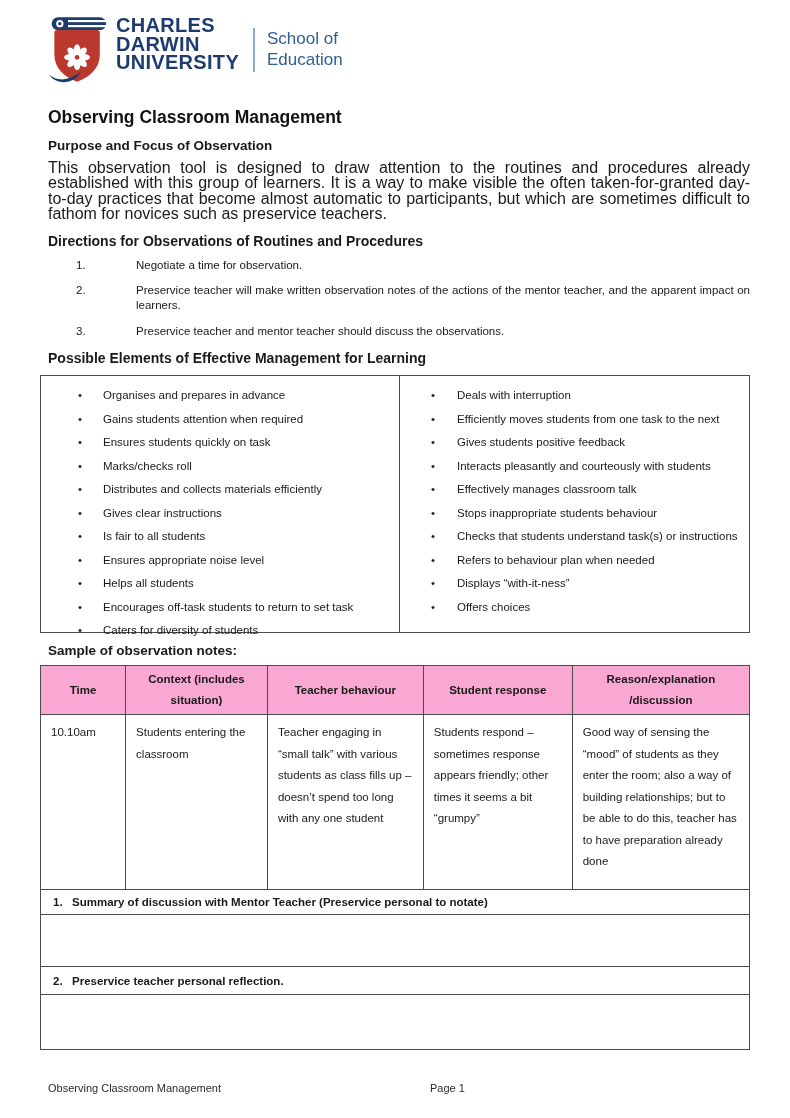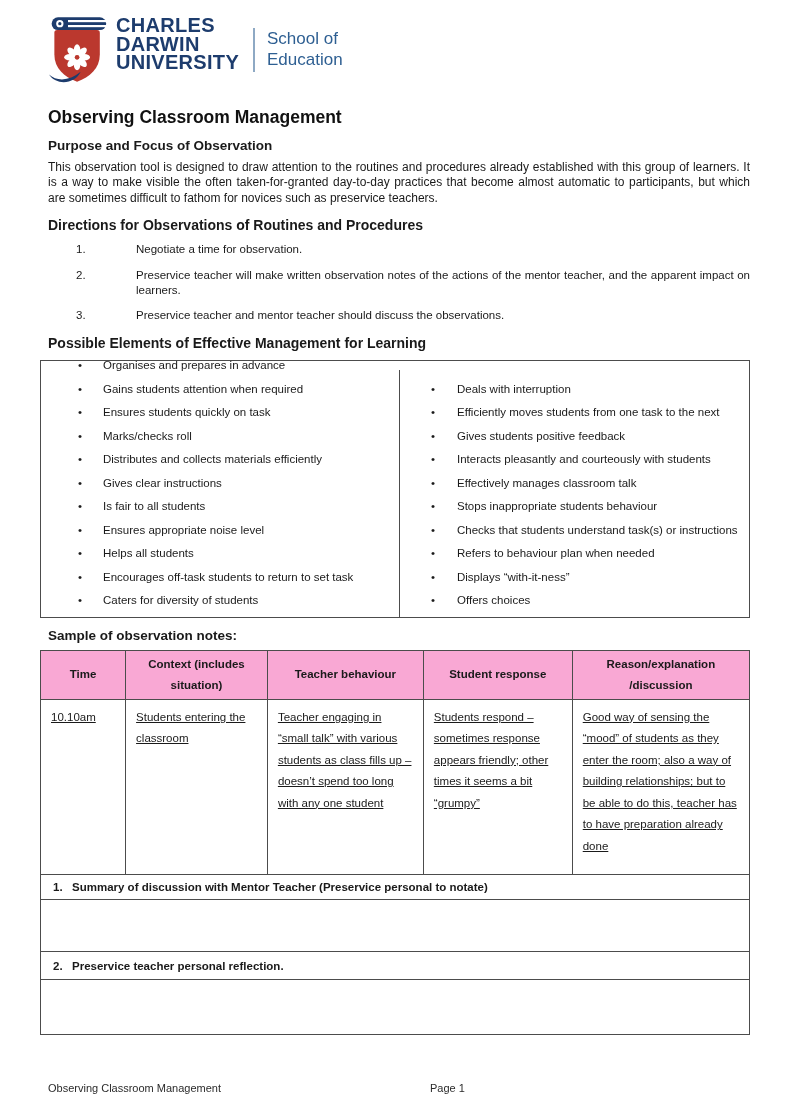--- a/index.html
+++ b/index.html
@@ -26,40 +26,39 @@
     padding-top: 2px;
   }
   .logo-divider { width: 2px; background: #8ea9c4; height: 44px; margin: 14px 12px 0 14px; }
   .school-name { font-size: 17px; line-height: 20.5px; color: #2e5f92; padding-top: 15px; }
 
   
   h1.doc-title { font-size: 17.5px; margin-top: 21px; color: #111; }
   h2.sub { font-size: 13.5px; margin-top: 10px; }
   h2.section { font-size: 14px; margin-top: 11px; }
   p.intro {
-    font-size: 12px; line-height: 15.4px;
+    font-size: 16px; line-height: 15.4px;
     text-align: justify;
     margin-top: 7px;
   }
   ol.directions { list-style: none; margin-top: 9px; }
   ol.directions li {
     display: flex; margin-left: 28px; margin-bottom: 10px;
     font-size: 11.5px; line-height: 15.4px;
   }
   ol.directions li .num { flex: 0 0 20px; }
   ol.directions li .txt { flex: 1; text-align: justify; margin-left: 40px; }
 
   
   .elements-box {
     display: flex;
     border: 1px solid #4c4c4c;
     margin: 9px 0 0 -8px;
     width: 710px;
     height: 258px;
-    align-items: flex-end;
   }
   .elements-col { padding-top: 12px; }
   .elements-col.left { width: 358px; }
   .elements-col.right { flex: 1; border-left: 1px solid #4c4c4c; }
   .elist { list-style: none; }
   .elist li {
     position: relative;
     font-size: 11.5px; line-height: 14px;
     margin-bottom: 9.5px;
     padding-left: 62px; padding-right: 8px;
@@ -81,21 +80,20 @@
     font-size: 11.5px; font-weight: bold;
     height: 48px; line-height: 21px;
     text-align: center; vertical-align: middle;
     padding: 3px 5px;
   }
   table.obs td {
     vertical-align: top;
     font-size: 11.5px; line-height: 21.5px;
     padding: 7px 10px;
     height: 175px;
-    text-decoration: underline;
   }
 
   
   .note-head {
     width: 710px; margin-left: -8px; margin-top: -1px;
     border: 1px solid #4c4c4c;
     display: flex;
     font-size: 11.5px; font-weight: bold;
     padding: 6px 10px 6px 12px;
   }

